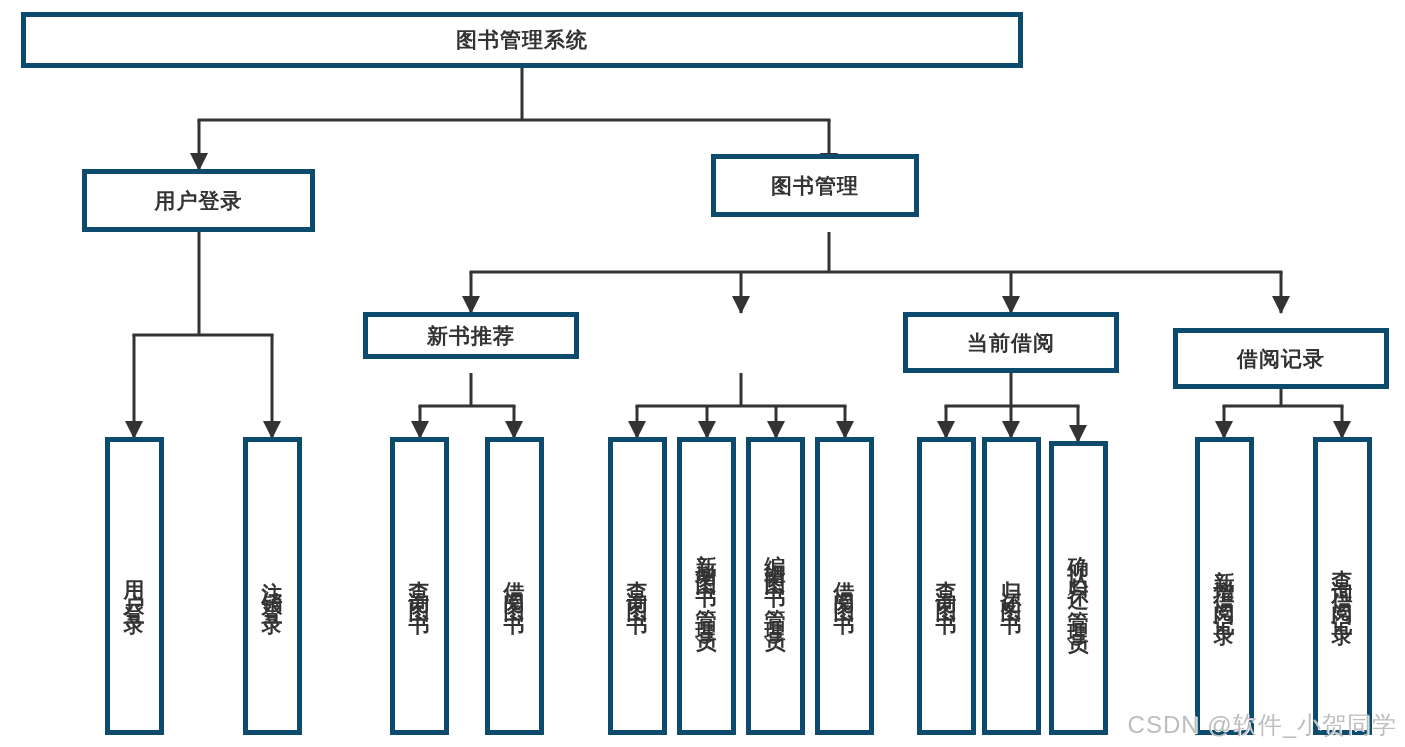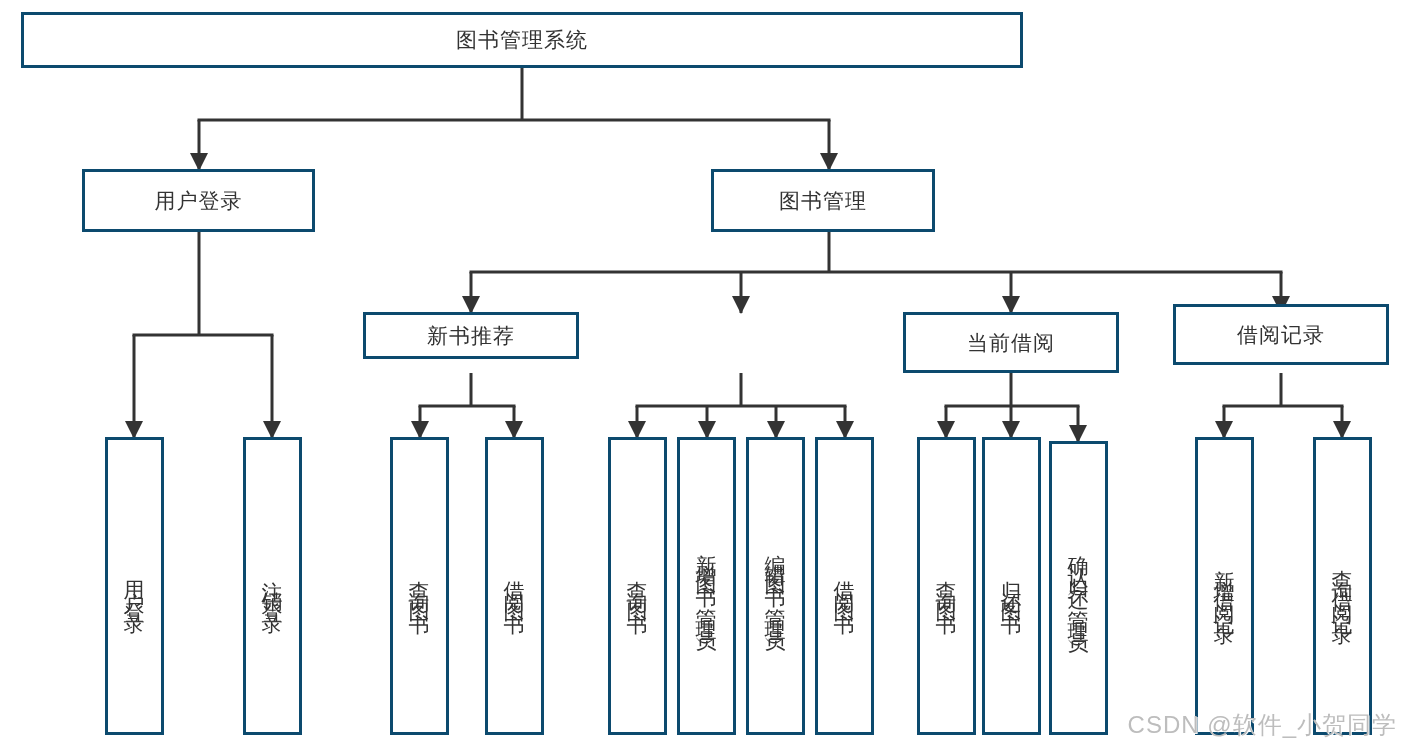--- a/index.html
+++ b/index.html
@@ -13,26 +13,27 @@
   }
   .connectors {
     position: absolute;
     left: 0; top: 0;
     z-index: 0;
   }
   .box {
     position: absolute;
     box-sizing: border-box;
     background: #ffffff;
-    border: 3px solid #0c4a6e;
+    border: 5px solid #0c4a6e;
     color: #333333;
     display: flex;
     align-items: center;
     justify-content: center;
     z-index: 1;
+    font-weight: bold;
   }
   .hbox {
     font-size: 21px;
     letter-spacing: 1px;
     white-space: nowrap;
   }
   .vbox > span {
     writing-mode: vertical-rl;
     text-orientation: mixed;
     font-size: 21px;
@@ -95,25 +96,25 @@
 
       <path d="M1281,373 V407.5 M1222.5,406 H1343.5"></path>
       <line x1="1224" y1="406" x2="1224" y2="438" marker-end="url(#arrow)"></line>
       <line x1="1342" y1="406" x2="1342" y2="438" marker-end="url(#arrow)"></line>
     </g>
   </svg>
 
   <div class="box hbox" style="left:21px; top:12px; width:1002px; height:56px">图书管理系统</div>
 
   <div class="box hbox" style="left:82px; top:169px; width:233px; height:63px">用户登录</div>
-  <div class="box hbox" style="left:711px; top:169px; width:224px; height:63px">图书管理</div>
+  <div class="box hbox" style="left:711px; top:154px; width:208px; height:63px">图书管理</div>
 
   <div class="box hbox" style="left:363px; top:312px; width:216px; height:47px">新书推荐</div>
   <div class="box hbox" style="left:903px; top:312px; width:216px; height:61px">当前借阅</div>
-  <div class="box hbox" style="left:1173px; top:304px; width:216px; height:61px">借阅记录</div>
+  <div class="box hbox" style="left:1173px; top:328px; width:216px; height:61px">借阅记录</div>
 
   <div class="box vbox" style="left:105px; top:437px; width:59px; height:298px">
     <span>用户登录</span>
   </div>
   <div class="box vbox" style="left:243px; top:437px; width:59px; height:298px">
     <span>注销登录</span>
   </div>
 
   <div class="box vbox" style="left:390px; top:437px; width:59px; height:298px">
     <span>查询图书</span>

